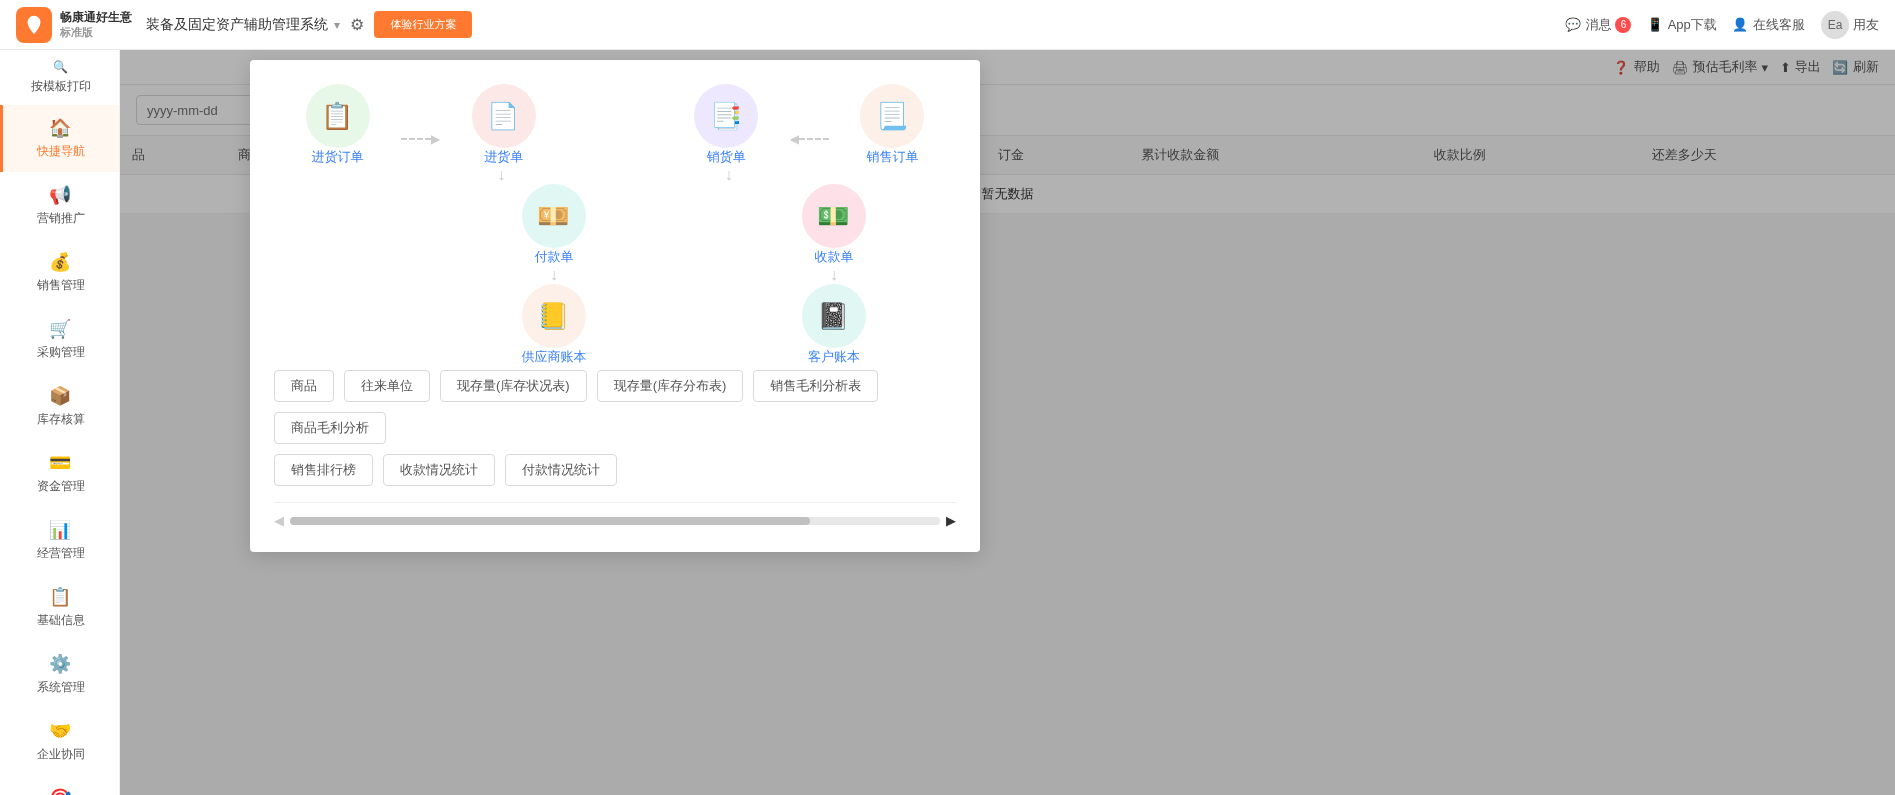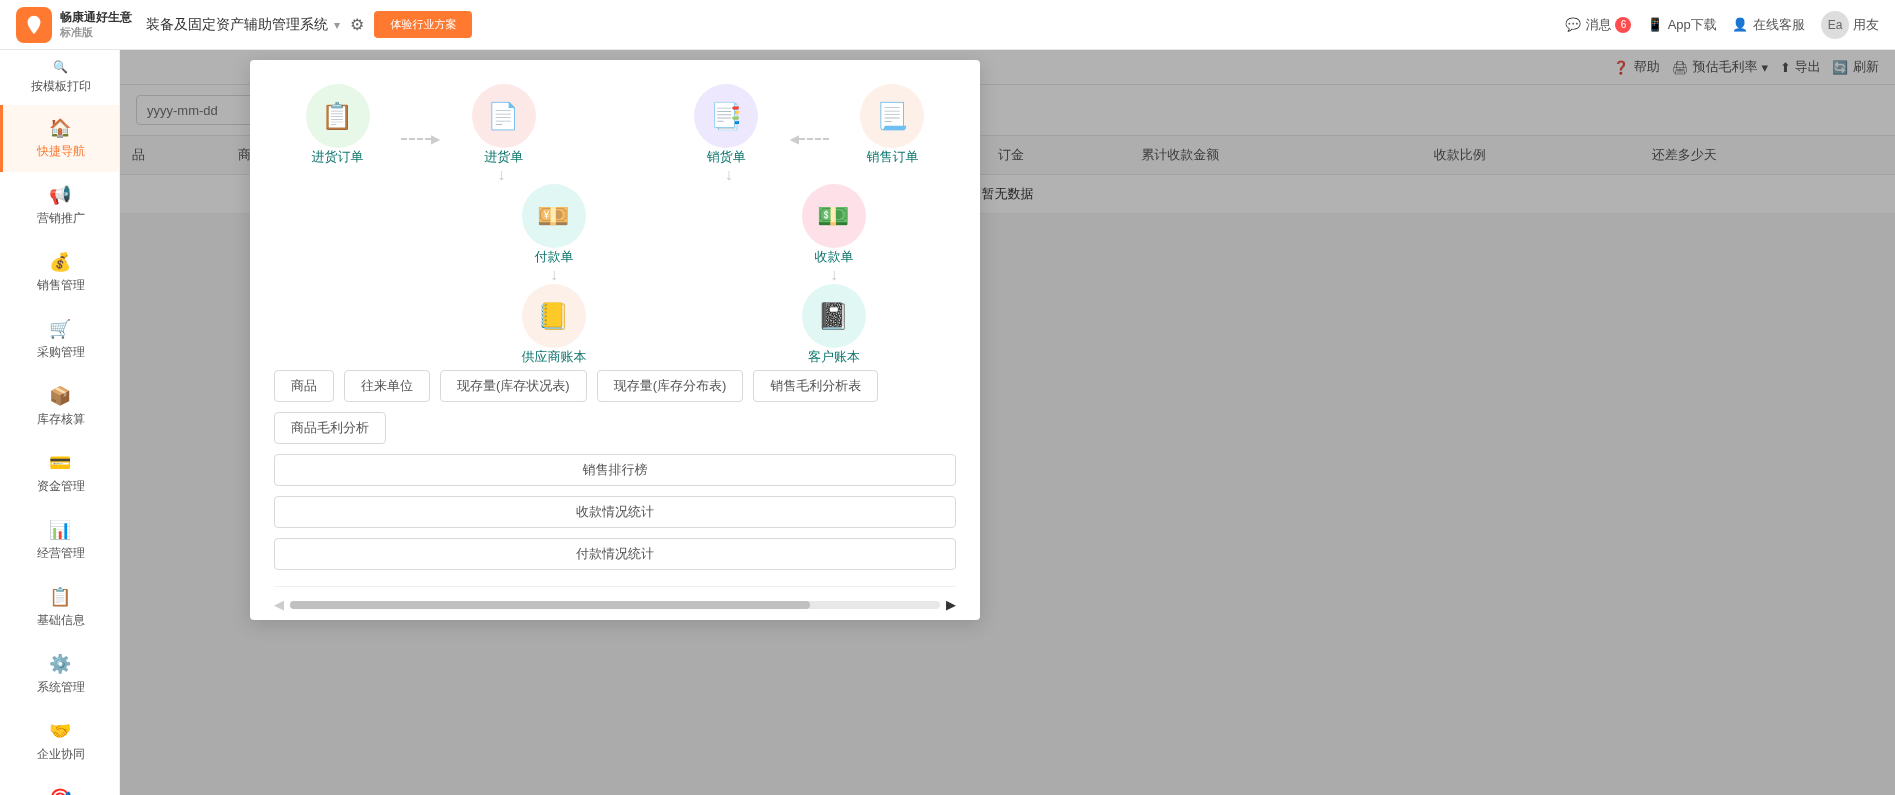--- a/index.html
+++ b/index.html
@@ -118,21 +118,21 @@
       background: rgba(0,0,0,0.3); z-index: 100; display: flex; align-items: flex-start; justify-content: flex-start;
     }
     .popup-panel {
       background: #fff; border-radius: 4px; box-shadow: 0 4px 20px rgba(0,0,0,0.15);
       width: 730px; margin: 10px 0 0 130px; padding: 24px; position: relative; max-height: 560px; overflow: auto;
     }
     .flow-circle {
       width: 64px; height: 64px; border-radius: 50%; display: flex;
       align-items: center; justify-content: center; font-size: 28px;
     }
-    .flow-label { font-size: 13px; color: #0f766e; }
+    .flow-label { font-size: 13px; color: #3b82f6; }
 
     .circle-green { background: #e8f8e8; }
     .circle-red { background: #fde8e8; }
     .circle-purple { background: #ede8fd; }
     .circle-orange { background: #fdf0e8; }
     .circle-teal { background: #e0f7f4; }
     .circle-pink { background: #fde0e8; }
 
     
     .common-section { margin-top: 4px; }
@@ -432,21 +432,21 @@
 
             <div class="common-section">
               <div class="common-btns">
                 <button class="common-btn">商品</button>
                 <button class="common-btn">往来单位</button>
                 <button class="common-btn">现存量(库存状况表)</button>
                 <button class="common-btn">现存量(库存分布表)</button>
                 <button class="common-btn">销售毛利分析表</button>
                 <button class="common-btn">商品毛利分析</button>
               </div>
-              <div class="common-btns" style="margin-top:10px;flex-direction:column;">
+              <div class="common-btns" style="margin-top:10px;">
                 <button class="common-btn">销售排行榜</button>
                 <button class="common-btn">收款情况统计</button>
                 <button class="common-btn">付款情况统计</button>
               </div>
             </div>
 
             <div class="popup-scrollbar">
               <span style="color:#ccc;">◀</span>
               <div class="scrollbar-track">
                 <div class="scrollbar-thumb"></div>

